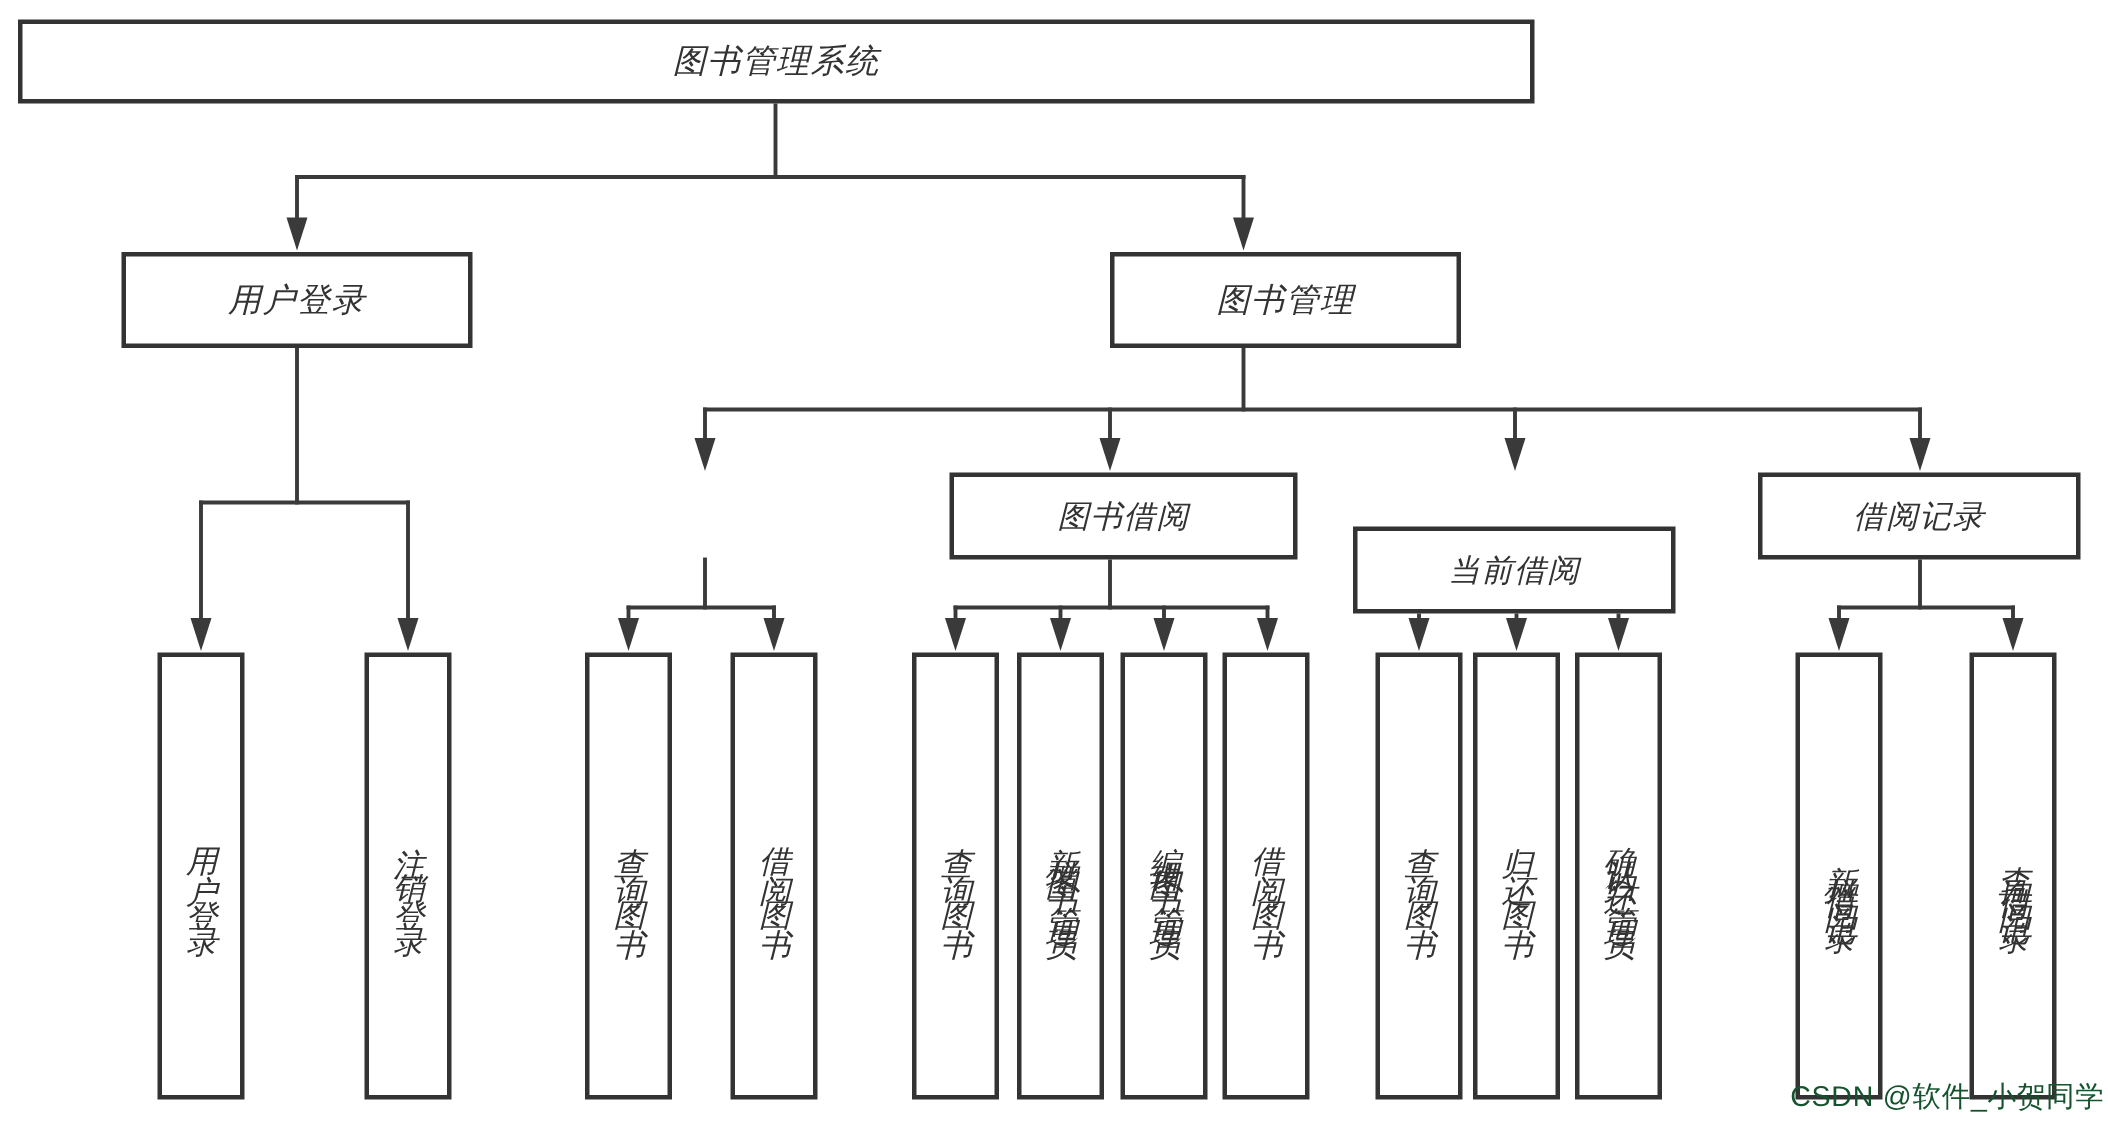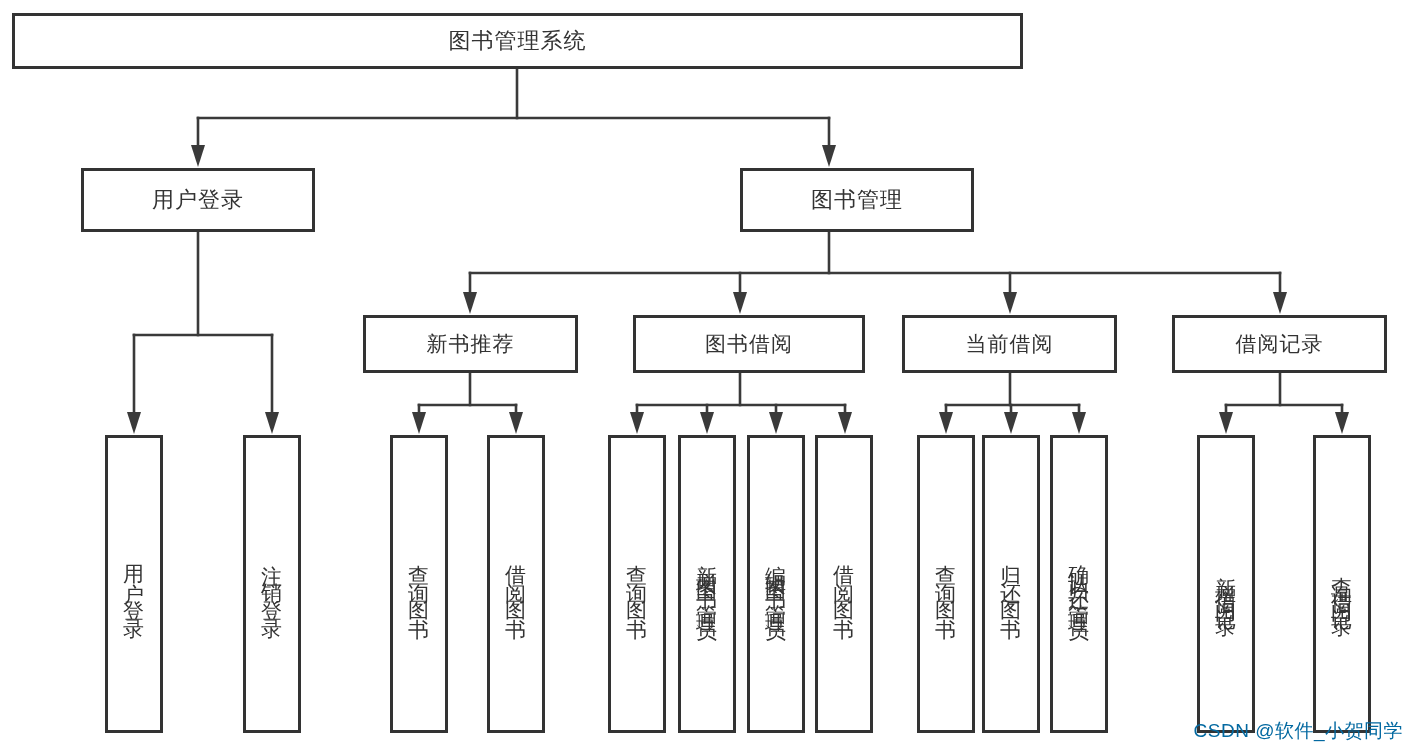--- a/index.html
+++ b/index.html
@@ -14,46 +14,47 @@
   .box{
     position:absolute;
     box-sizing:border-box;
     background:#ffffff;
     border:3px solid #333333;
     display:flex;align-items:center;justify-content:center;
     color:#333333;
     font-size:22px;
     letter-spacing:1px;
     white-space:nowrap;
+    font-style:italic;
   }
   .root{left:12px;top:13px;width:1011px;height:56px;}
   .lvl2{top:168px;width:234px;height:64px;}
   .n-login{left:81px;}
   .n-mgmt{left:712px;margin-left:28px;}
   .lvl3{top:315px;height:58px;font-size:21px;}
   .g1{left:363px;width:215px;}
   .g2{left:633px;width:232px;}
-  .g3{left:902px;width:215px;}
+  .g3{left:902px;width:215px;margin-top:36px;}
   .g4{left:1172px;width:215px;}
   .leaf{
     position:absolute;
     top:435px;height:298px;width:58px;
     font-size:21px;
   }
   .leaf .vtext{
     writing-mode:vertical-rl;
     text-orientation:mixed;
     letter-spacing:18px;
     line-height:1;
     color:#333333;
   }
   .watermark{
     position:absolute;
     right:2px;bottom:3px;
-    color:#0369a1;
+    color:#14532d;
     font-size:19px;
     letter-spacing:0.5px;
     white-space:nowrap;
   }
 </style>
 </head>
 <body>
 
 <div class="canvas">
 
@@ -116,23 +117,20 @@
     <span>图书管理系统</span>
   </div>
 
   <div class="box lvl2 n-login">
     <span>用户登录</span>
   </div>
   <div class="box lvl2 n-mgmt">
     <span>图书管理</span>
   </div>
 
-  <div class="box lvl3 g1">
-    <span>新书推荐</span>
-  </div>
   <div class="box lvl3 g2">
     <span>图书借阅</span>
   </div>
   <div class="box lvl3 g3">
     <span>当前借阅</span>
   </div>
   <div class="box lvl3 g4">
     <span>借阅记录</span>
   </div>
 

